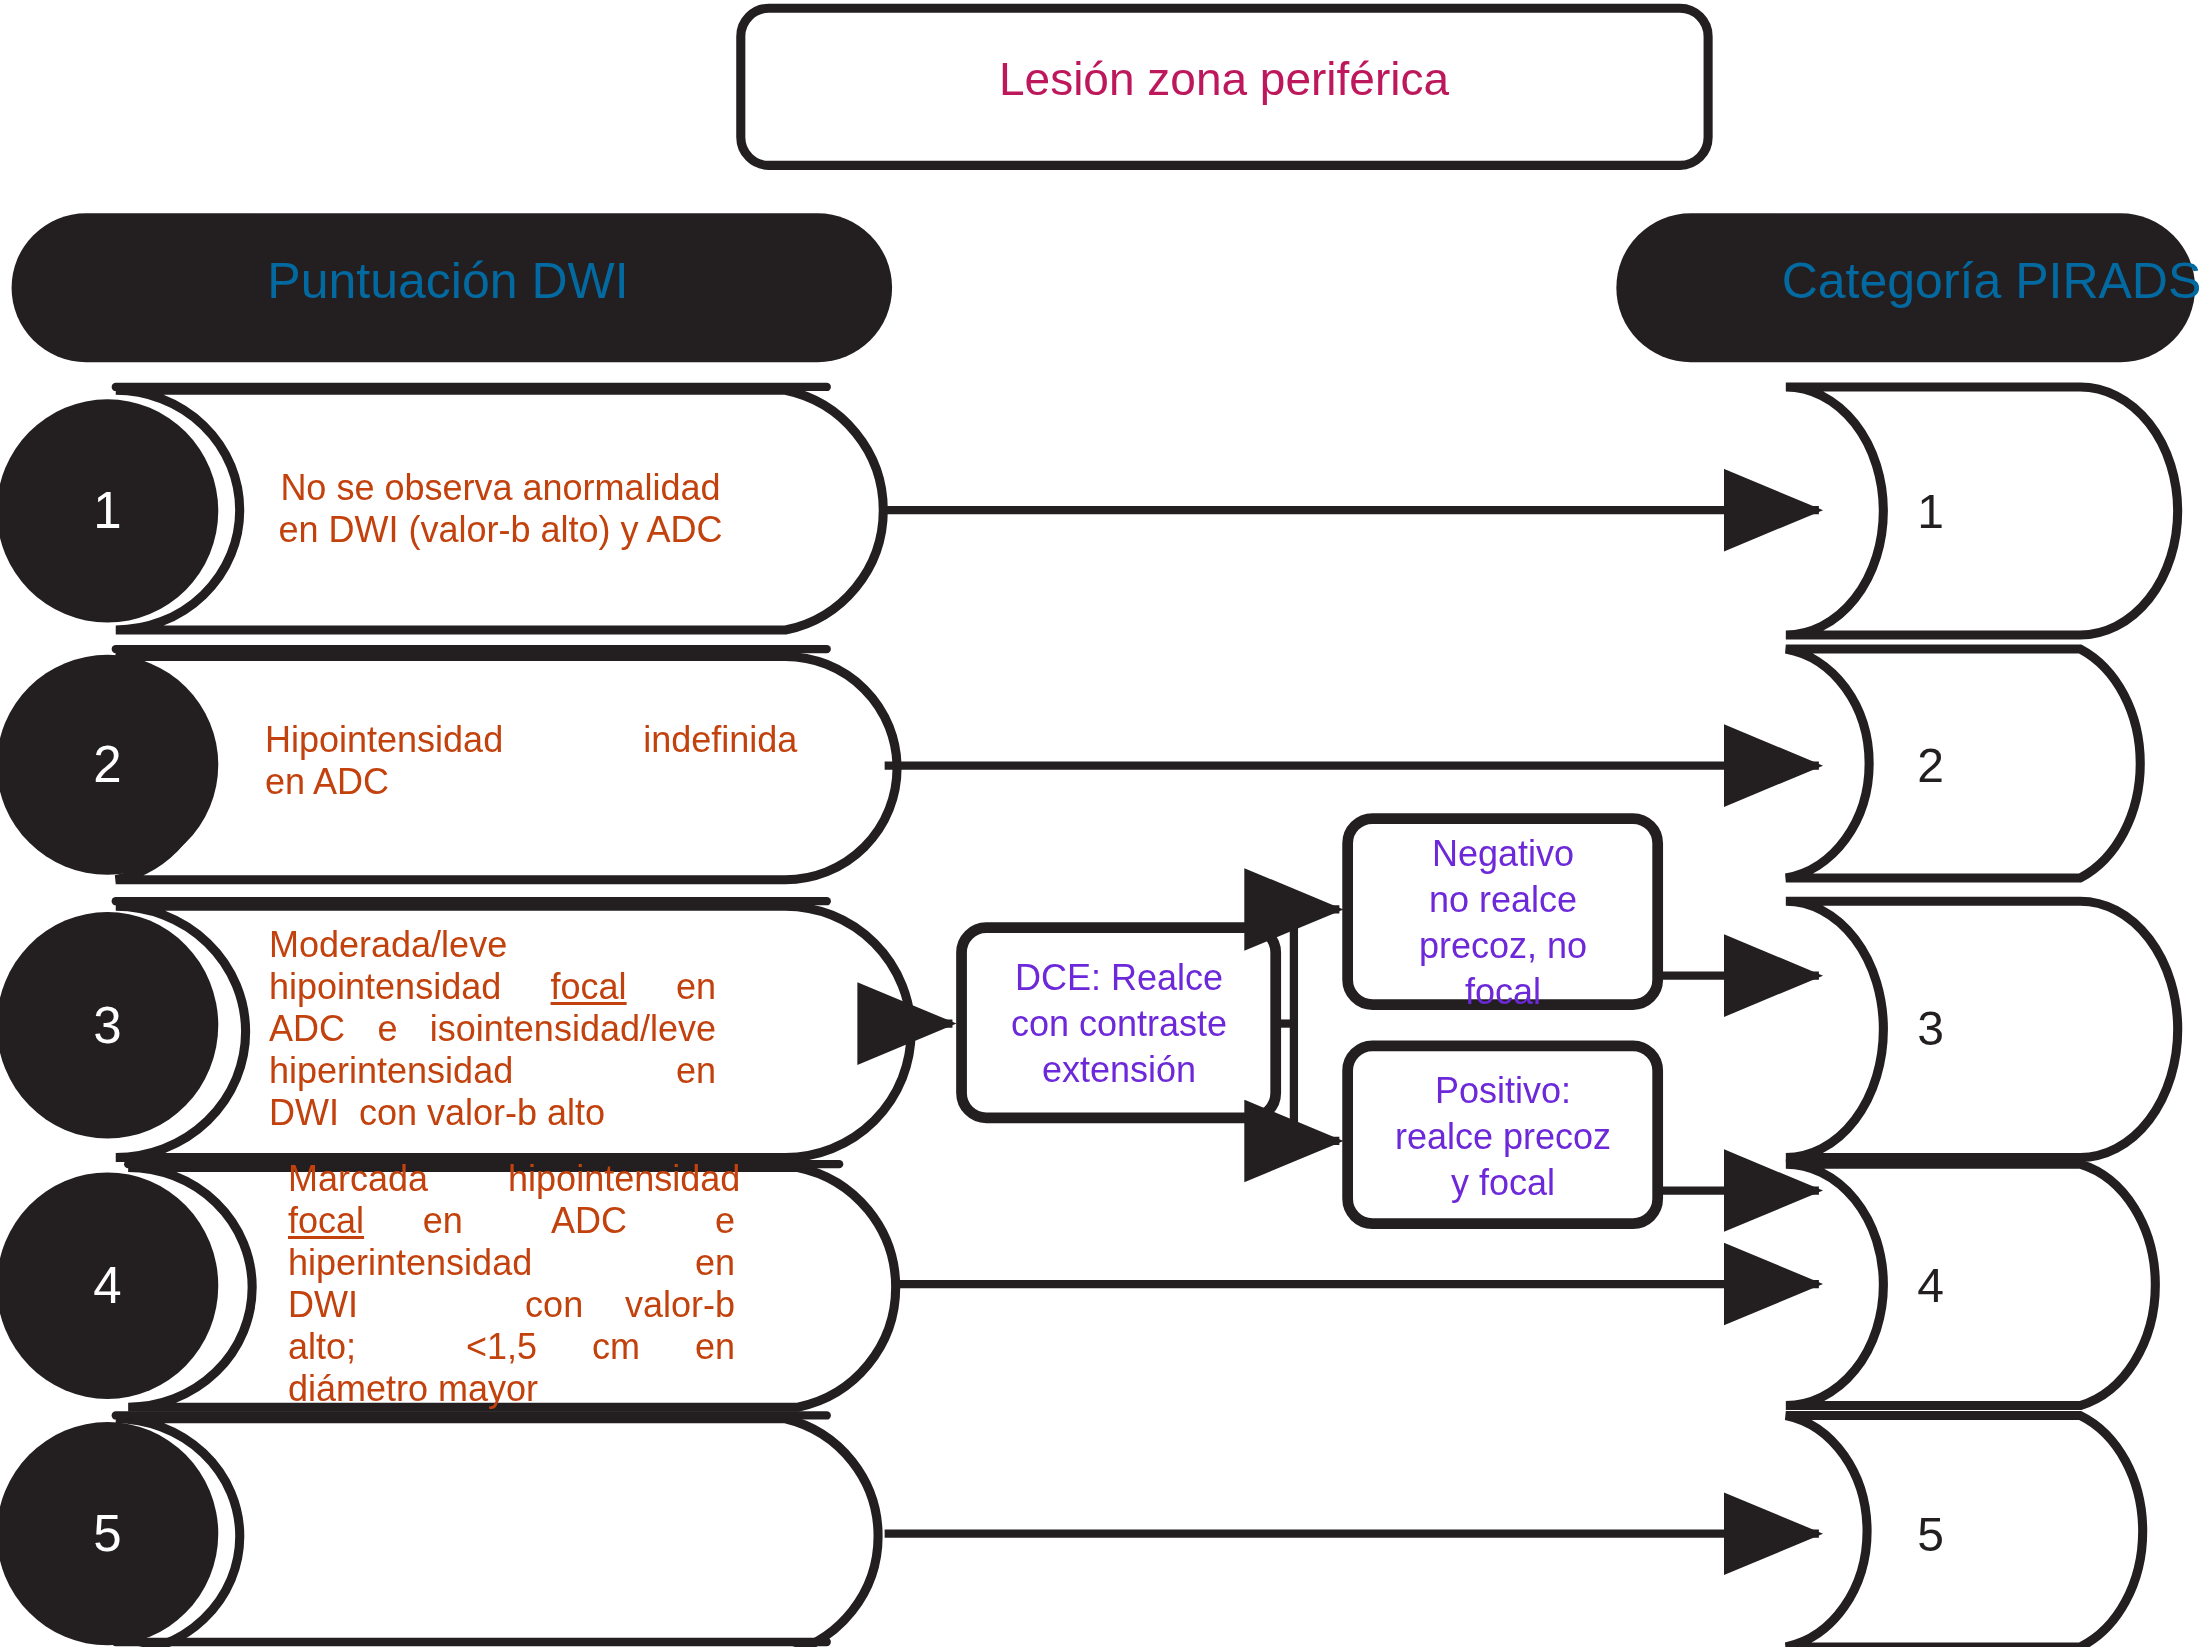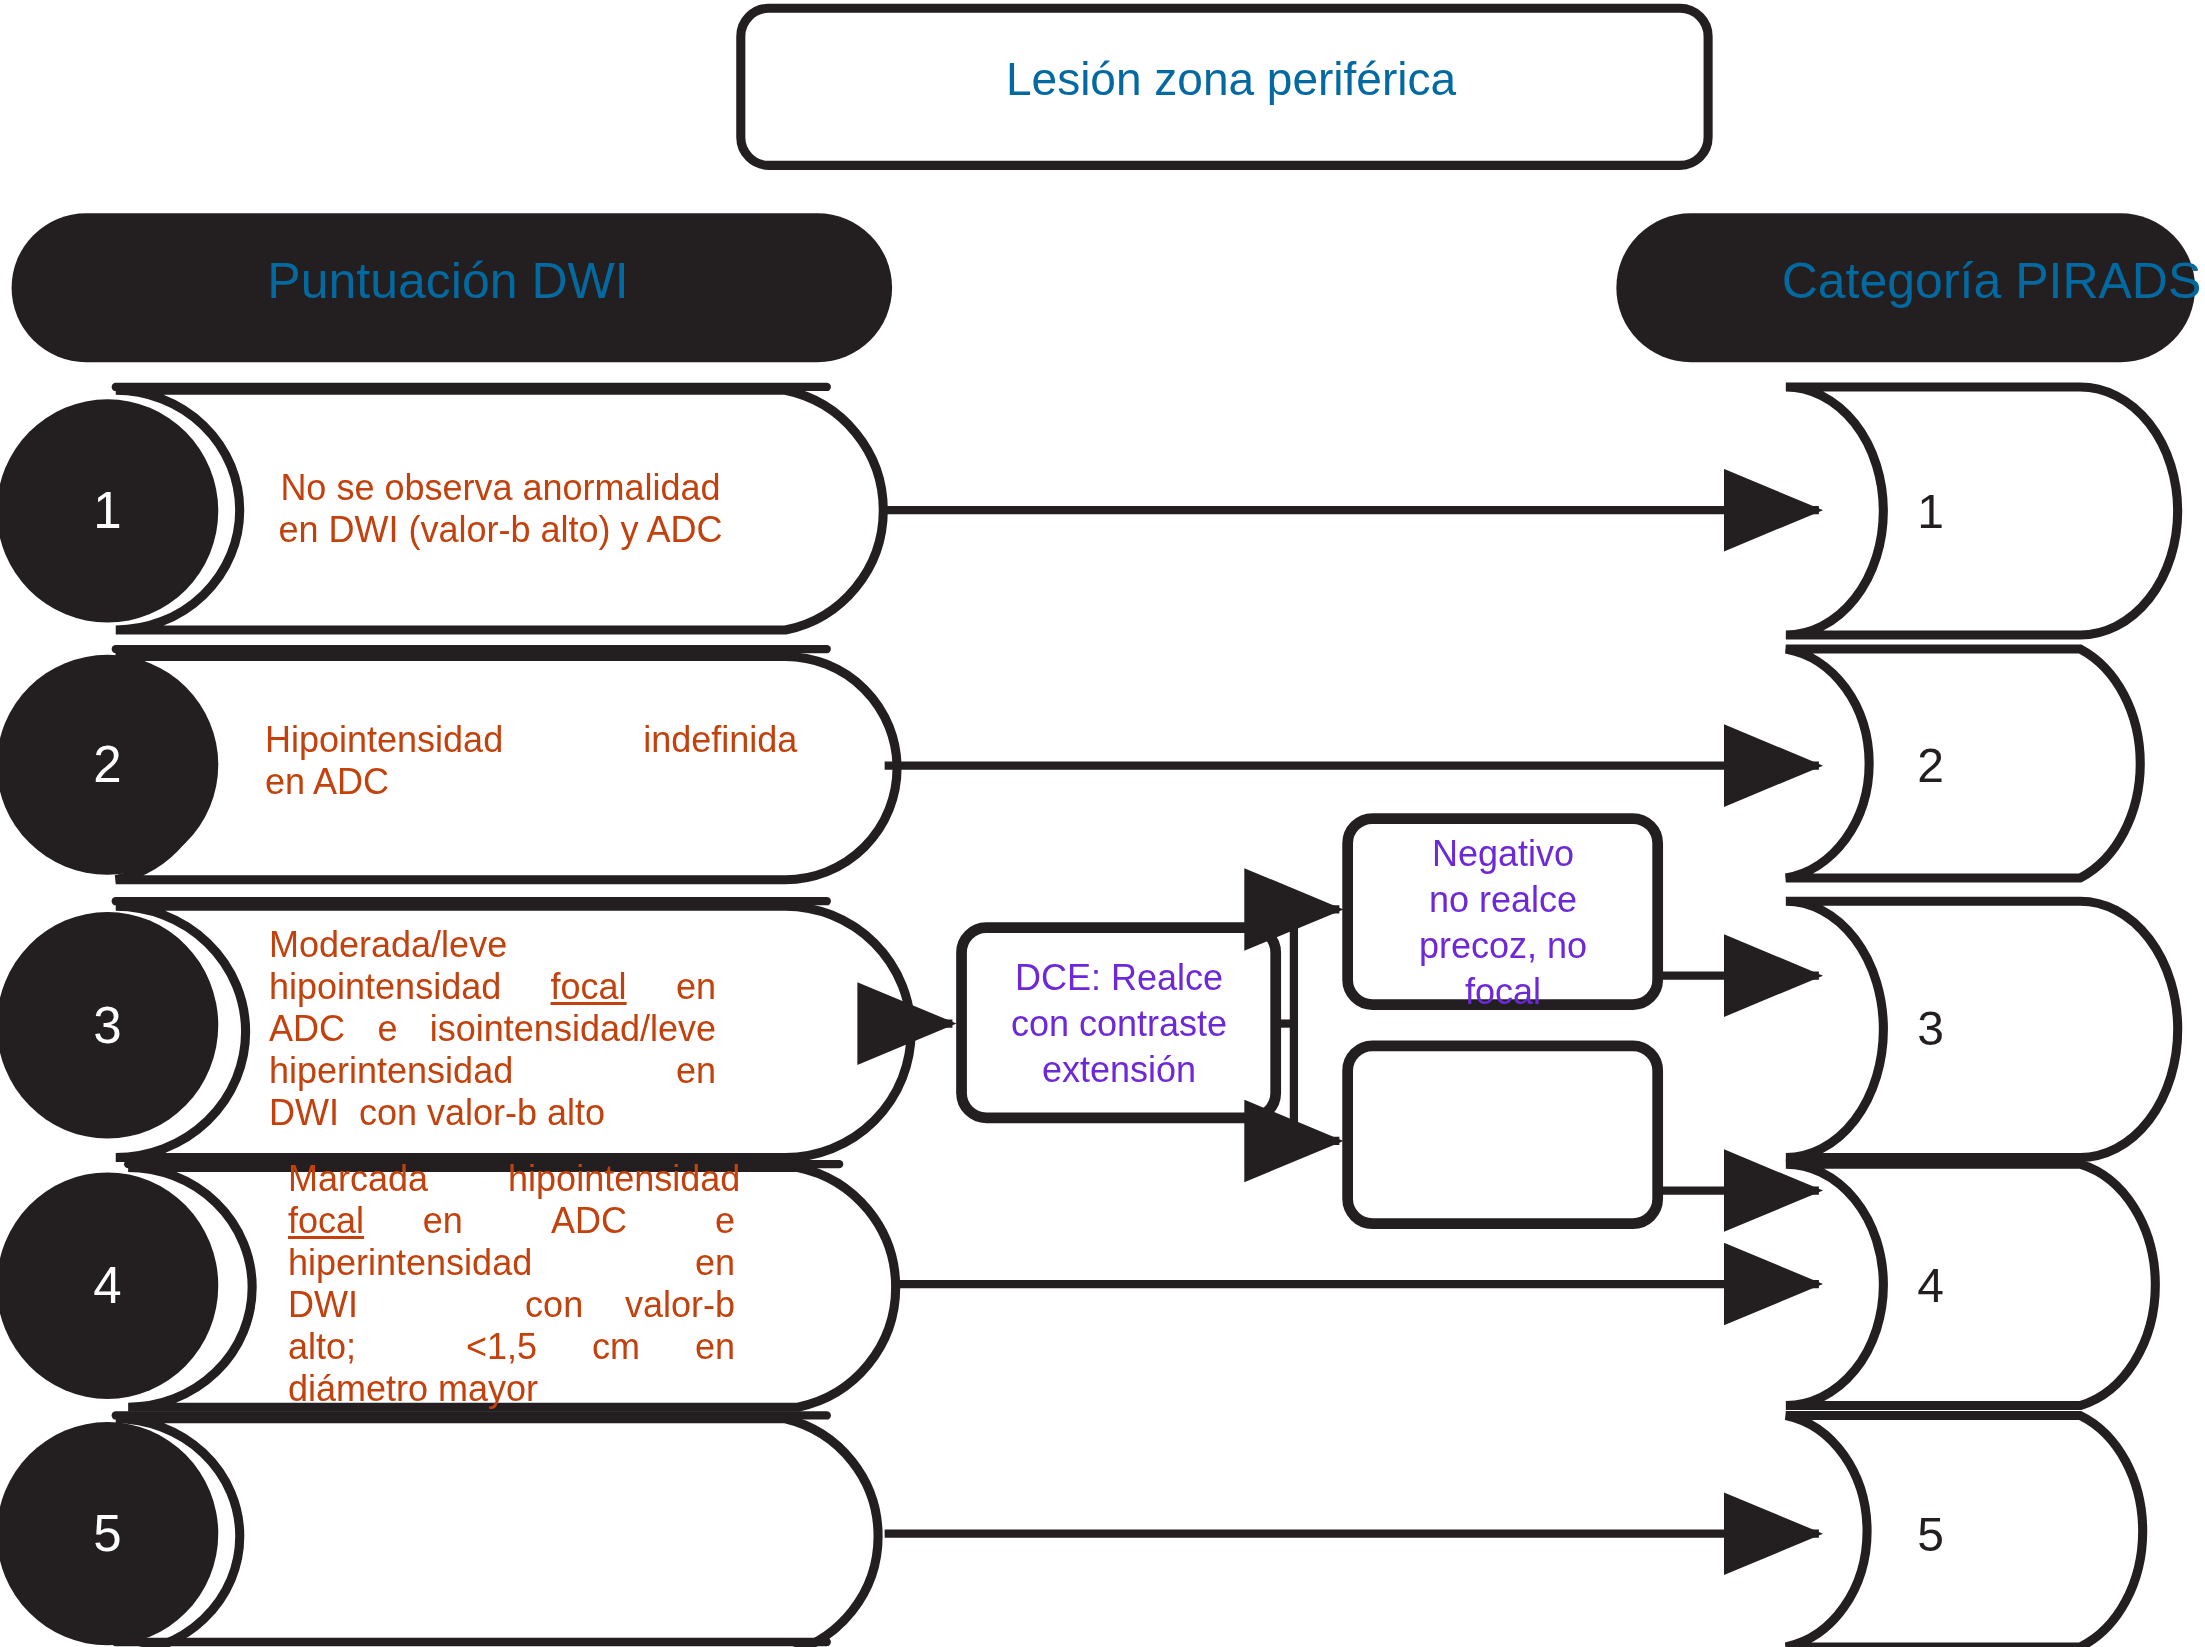--- a/index.html
+++ b/index.html
@@ -18,23 +18,22 @@
   #vector{
     position:absolute;
     left:0; top:0;
     width:2205px;
     height:1647px;
   }
   
   .txt{
     position:absolute;
     box-sizing:border-box;
-    color:#0369a1;
+    color:#be185d;
     line-height:1.30;
-    margin-left:7px;
   }
   .title-top{
     left:736px; top:50px; width:976px;
     text-align:center;
     font-size:46px;
   }
   .pill-label{
     position:absolute;
     color:#0369a1;
     font-size:50px;
@@ -175,20 +174,25 @@
     <div>extensión</div>
   </div>
 
   <div class="midtext" style="left:1352px; top:831px; width:302px;">
     <div>Negativo</div>
     <div>no realce</div>
     <div>precoz, no</div>
     <div>focal</div>
   </div>
 
+  <div class="midtext" style="left:1352px; top:1068px; width:302px;">
+    <div>Positivo:</div>
+    <div>realce precoz</div>
+    <div>y focal</div>
+  </div>
 
   <div class="catnum" style="left:1848px; top:484px;">1</div>
   <div class="catnum" style="left:1848px; top:738px;">2</div>
   <div class="catnum" style="left:1848px; top:1001px;">3</div>
   <div class="catnum" style="left:1848px; top:1258px;">4</div>
   <div class="catnum" style="left:1848px; top:1507px;">5</div>
 
 </div>
 
 

